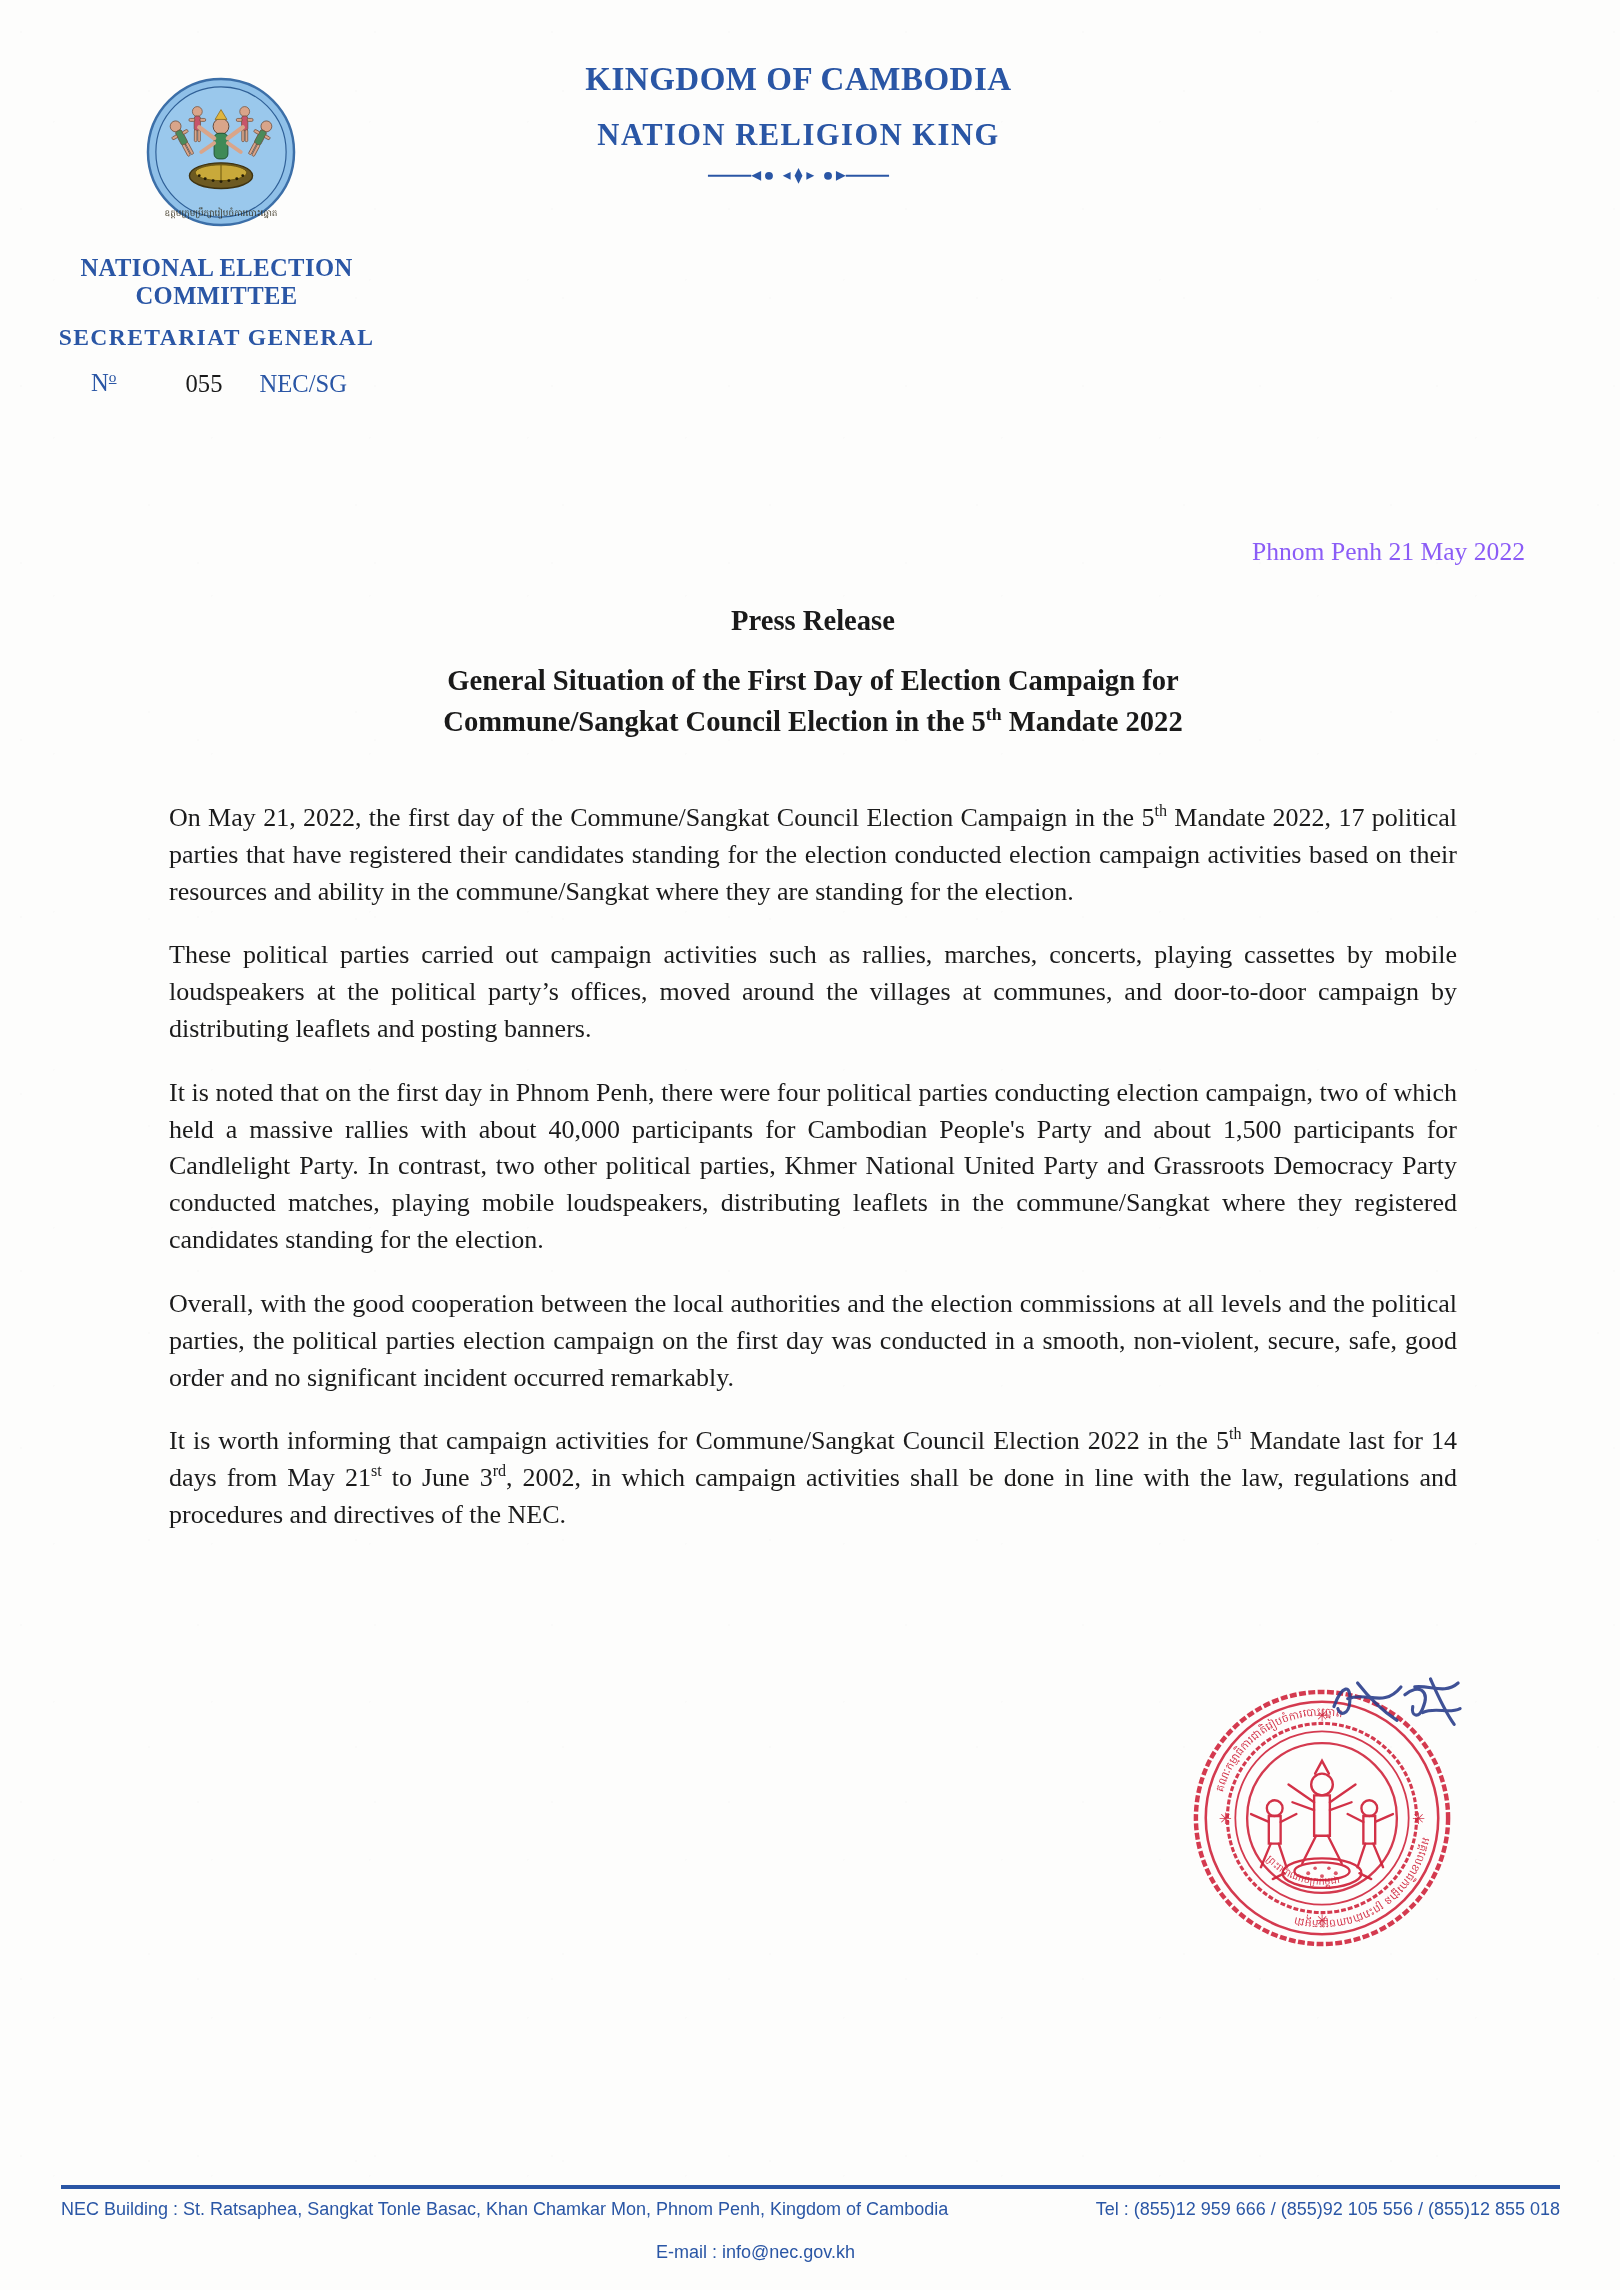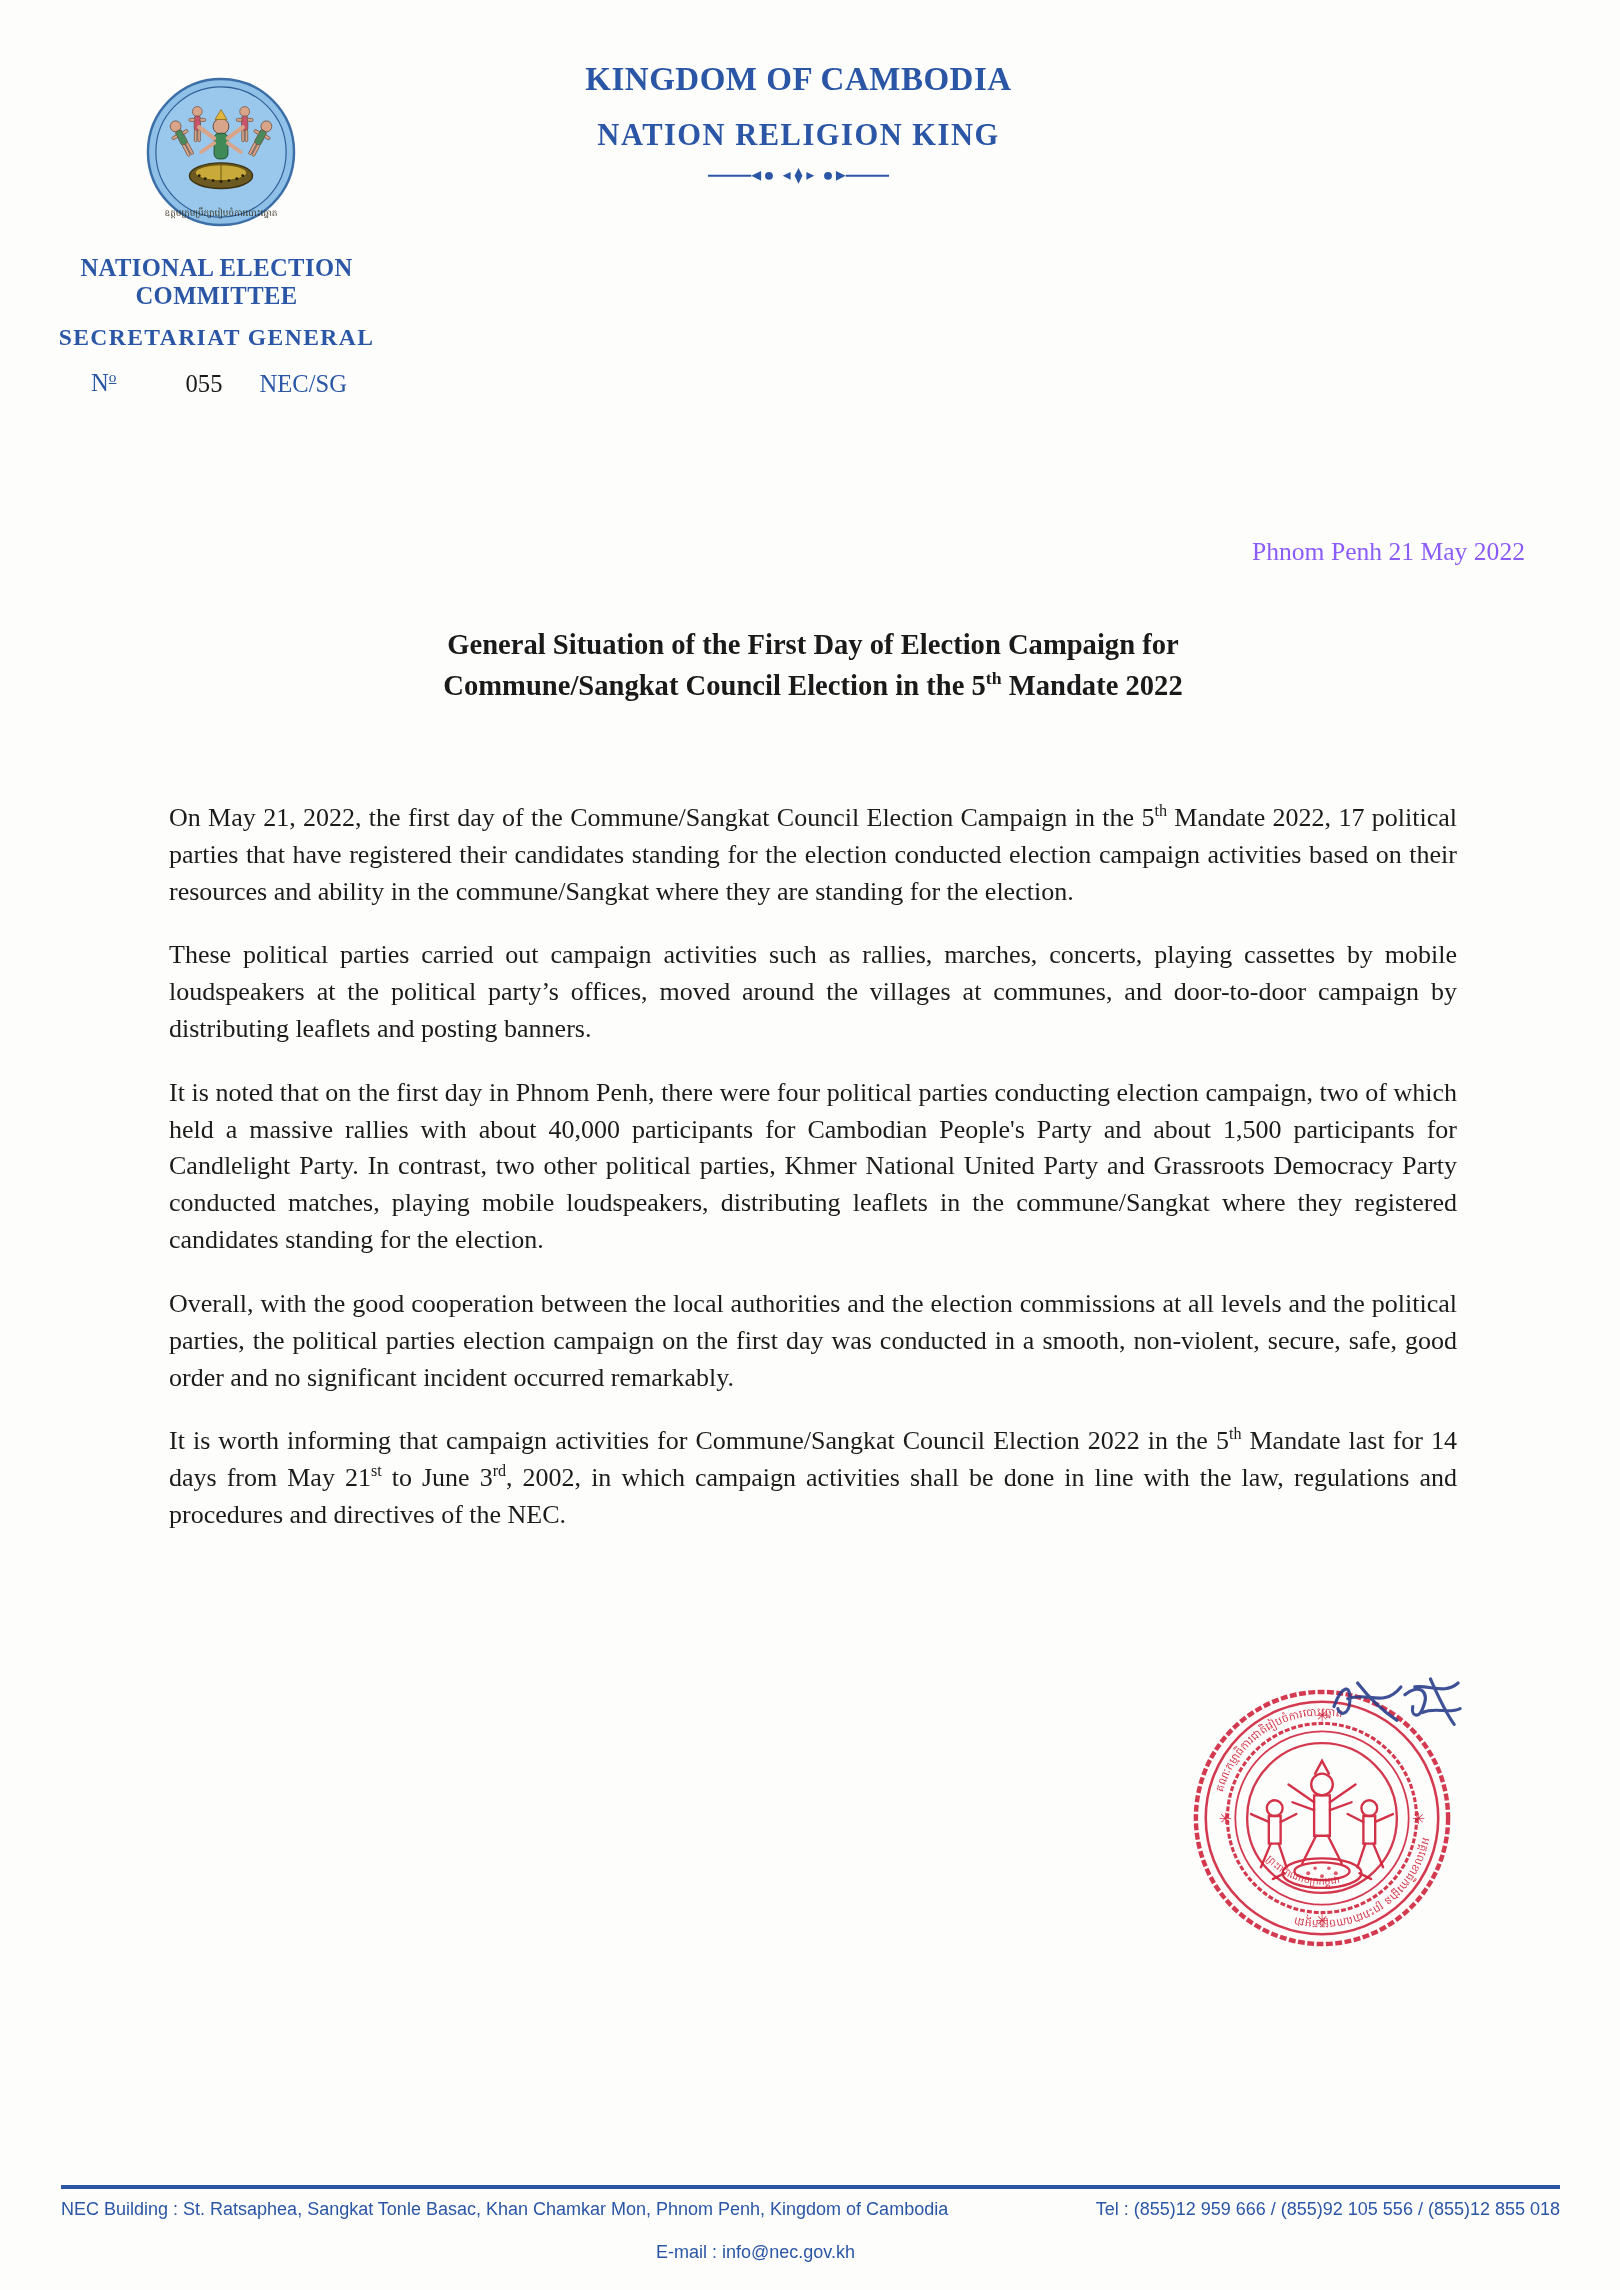--- a/index.html
+++ b/index.html
@@ -330,20 +330,21 @@
     <div class="lh-num">
       <span class="lh-no">N<sup>o</sup></span>
       <span class="lh-digits">055</span>
       <span class="lh-code">NEC/SG</span>
     </div>
   </div>
 
   <div class="dateline">Phnom Penh 21 May 2022</div>
 
   <div class="title-block">
+    <div class="title-press">Press Release</div>
     <div class="title-main">
       <span>General Situation of the First Day of Election Campaign for</span><br>
       <span>Commune/Sangkat Council Election in the 5</span><sup class="ord">th</sup><span> Mandate 2022</span>
     </div>
   </div>
 
   <div class="body-block">
     <p class="para"><span>On May 21, 2022, the first day of the Commune/Sangkat Council Election Campaign in the 5</span><sup class="ord">th</sup><span> Mandate 2022, 17 political parties that have registered their candidates standing for the election conducted election campaign activities based on their resources and ability in the commune/Sangkat where they are standing for the election.</span></p>
 
     <p class="para">These political parties carried out campaign activities such as rallies, marches, concerts, playing cassettes by mobile loudspeakers at the political party’s offices, moved around the villages at communes, and door-to-door campaign by distributing leaflets and posting banners.</p>

